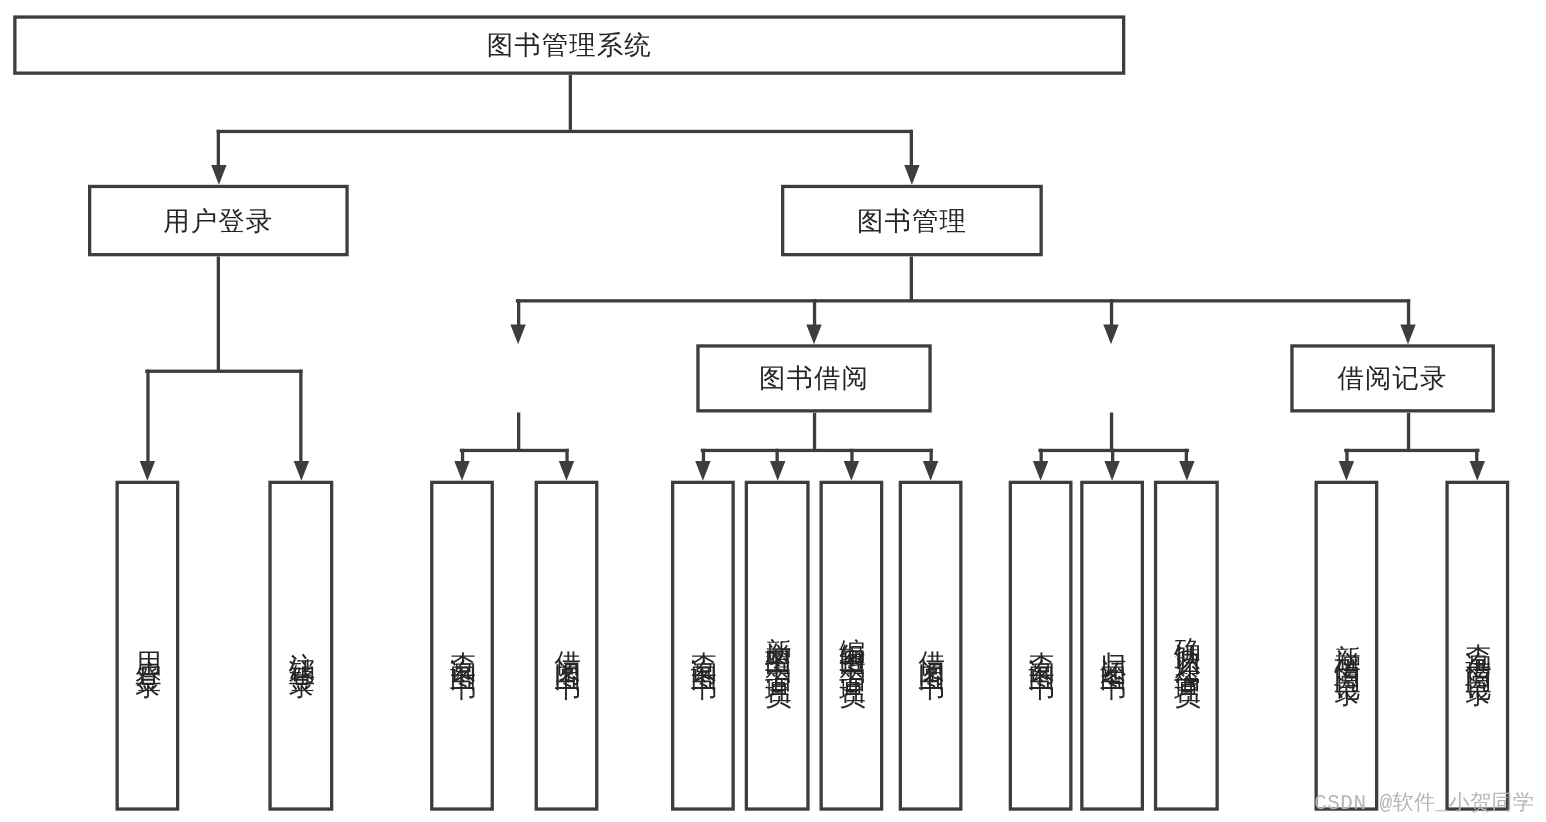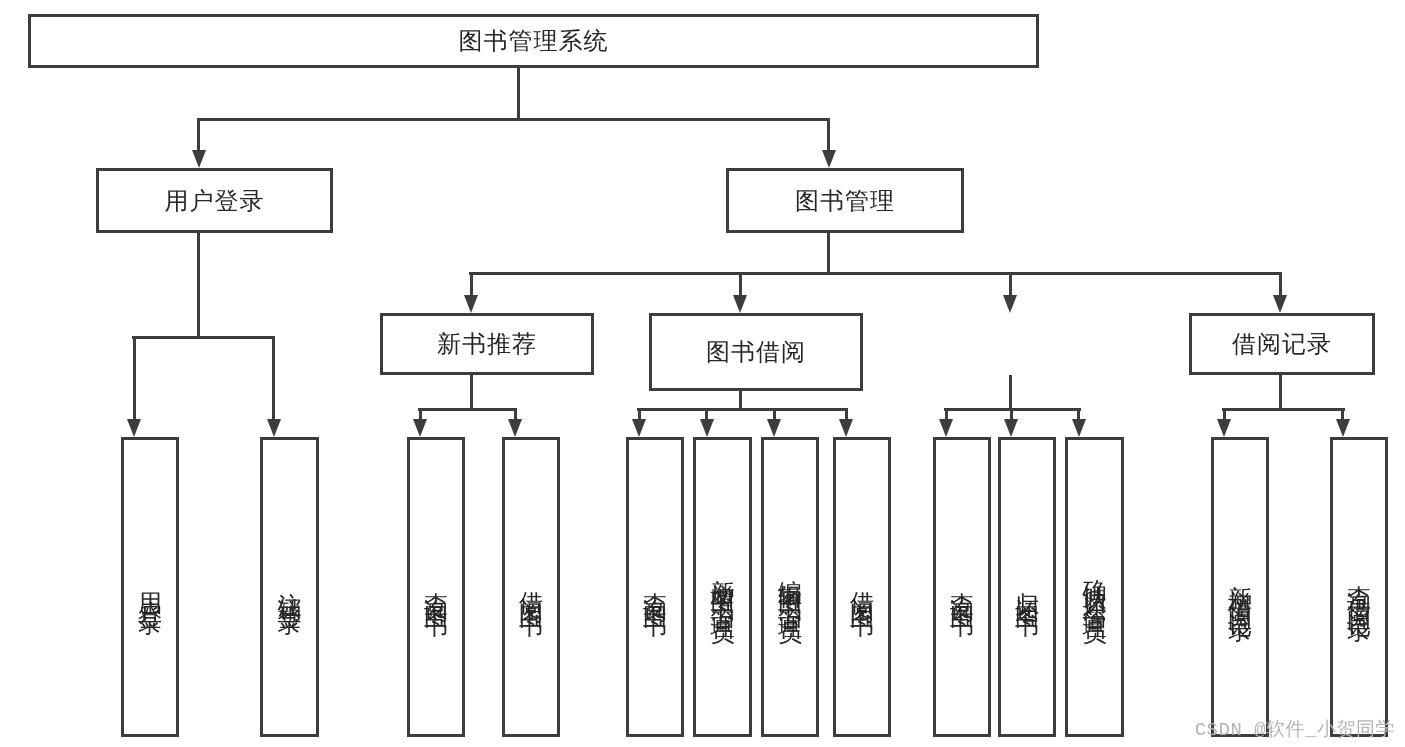--- a/index.html
+++ b/index.html
@@ -10,21 +10,21 @@
   }
   html,body{margin:0;padding:0;background:var(--bg);}
   .canvas{
     position:relative;width:1405px;height:747px;background:var(--bg);
     overflow:hidden;font-family:"Liberation Sans",sans-serif;color:var(--text);
   }
   .box{
     position:absolute;box-sizing:border-box;background:#fff;
     border:3px solid var(--line);
     display:flex;align-items:center;justify-content:center;
-    font-size:24px;color:var(--text);margin-left:16px;
+    font-size:24px;color:var(--text);
   }
   .hbox{letter-spacing:1px;white-space:nowrap;}
   .vbox{
     writing-mode:vertical-rl;
     text-orientation:mixed;
     letter-spacing:7px;
     line-height:1;
   }
   .lv{position:absolute;width:3px;background:var(--line);}
   .lh{position:absolute;height:3px;background:var(--line);}
@@ -99,22 +99,21 @@
   <div class="arr" style="left:1004px;top:419px"></div>
   <div class="arr" style="left:1072px;top:419px"></div>
   <div class="arr" style="left:1217px;top:419px"></div>
   <div class="arr" style="left:1336px;top:419px"></div>
 
   <div class="box hbox" style="left:12px;top:14px;width:1011px;height:54px">图书管理系统</div>
 
   <div class="box hbox" style="left:80px;top:168px;width:237px;height:65px">用户登录</div>
   <div class="box hbox" style="left:710px;top:168px;width:238px;height:65px">图书管理</div>
 
-  <div class="box hbox" style="left:364px;top:313px;width:214px;height:62px">新书推荐</div>
-  <div class="box hbox" style="left:633px;top:313px;width:214px;height:78px">图书借阅</div>
+  <div class="box hbox" style="left:633px;top:313px;width:214px;height:62px">图书借阅</div>
   <div class="box hbox" style="left:1173px;top:313px;width:186px;height:62px">借阅记录</div>
 
   <div class="box vbox" style="left:105px;top:437px;width:58px;height:300px">用户登录</div>
   <div class="box vbox" style="left:244px;top:437px;width:59px;height:300px">注销登录</div>
 
   <div class="box vbox" style="left:391px;top:437px;width:58px;height:300px">查询图书</div>
   <div class="box vbox" style="left:486px;top:437px;width:58px;height:300px">借阅图书</div>
 
   <div class="box vbox" style="left:610px;top:437px;width:58px;height:300px">查询图书</div>
   <div class="box vbox" style="left:677px;top:437px;width:59px;height:300px;letter-spacing:6px">新增图书（管理员）</div>

